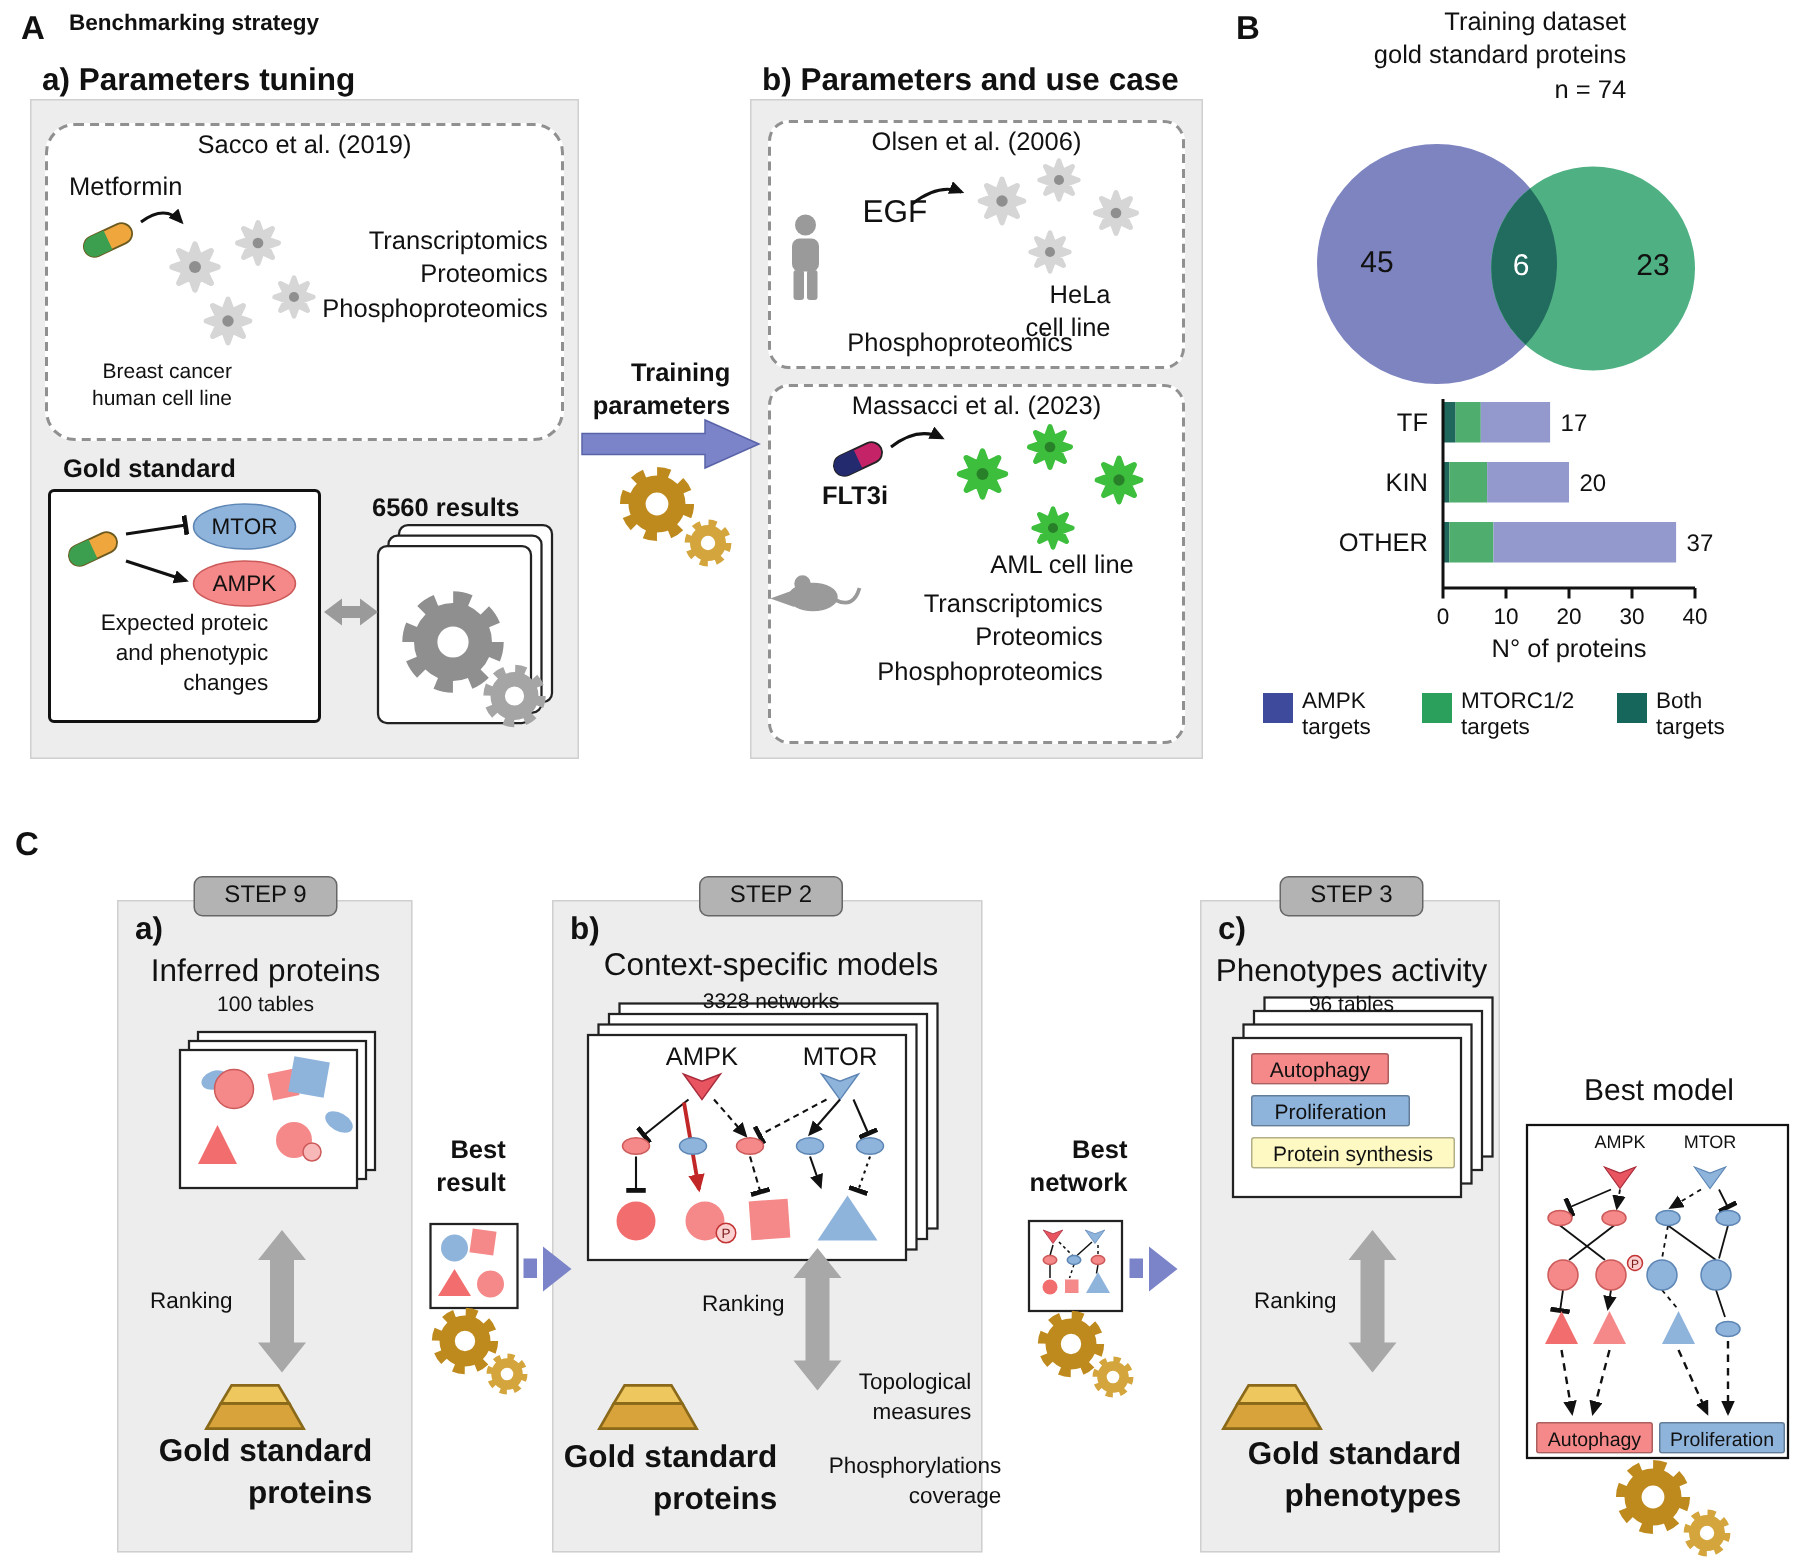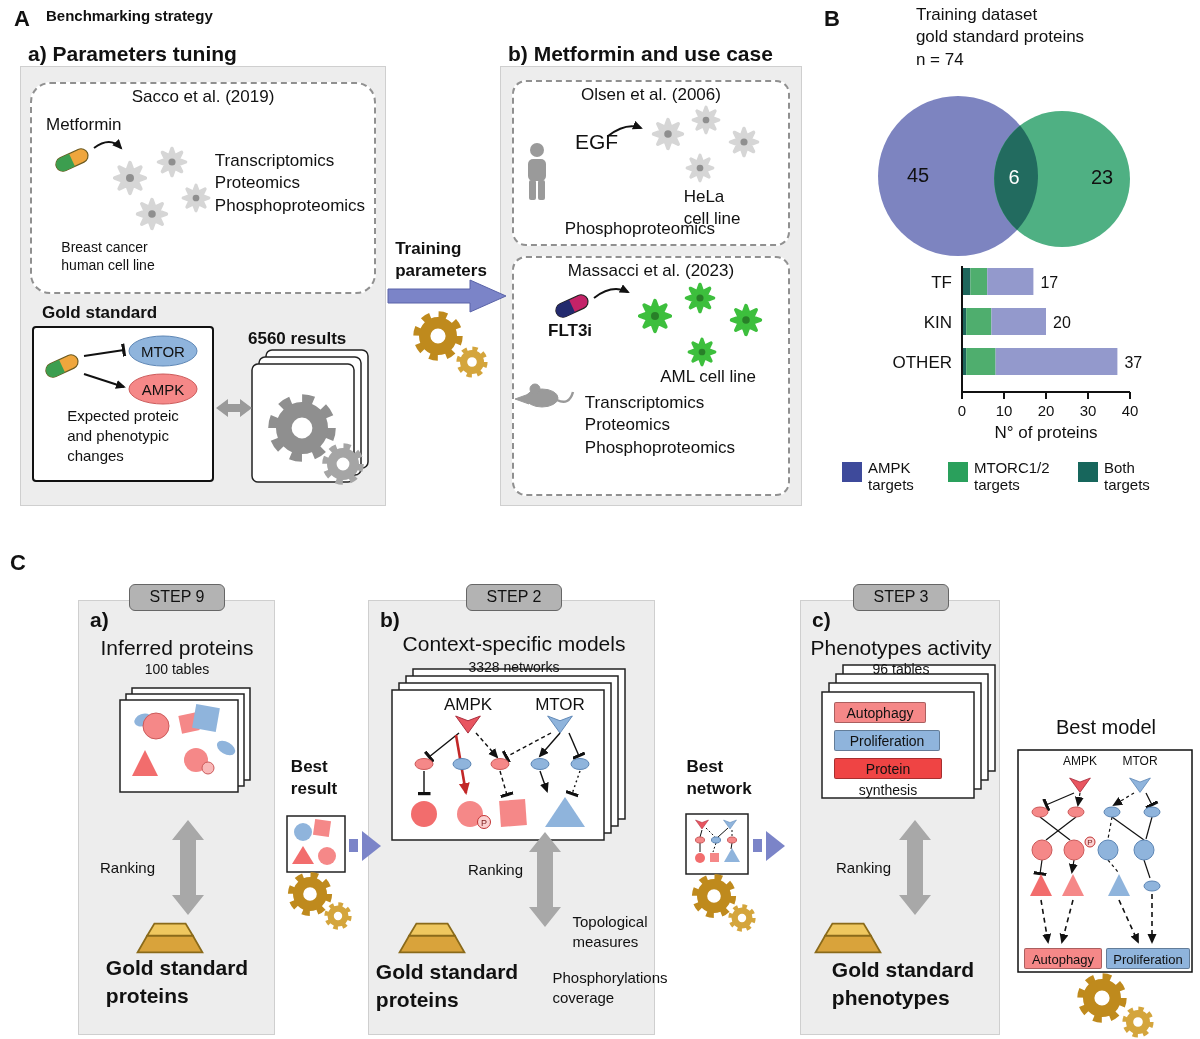--- a/index.html
+++ b/index.html
@@ -1,20 +1,20 @@
 <!DOCTYPE html>
 <html><head>
 <meta charset="utf-8">
 <style>
 *{margin:0;padding:0;box-sizing:border-box}
 body{background:#fff}
 #fig{position:relative;width:1200px;height:1039px;background:#fff;font-family:"Liberation Sans",sans-serif;color:#111;overflow:hidden}
 .t{position:absolute;line-height:1.32;white-space:nowrap}
 .pre{white-space:pre-line}
-.c{transform:translateX(-50%);text-align:left}
+.c{transform:translateX(-50%);text-align:right}
 .b{font-weight:700}
 .f12{font-size:12px}.f13{font-size:17px}.f14{font-size:14px}.f15{font-size:15px}
 .f17{font-size:17px}.f19{font-size:21px}.f20{font-size:20px}.f21{font-size:15px}.f22{font-size:22px}
 .panel{position:absolute;background:#ededed;border:1px solid #cfcfcf}
 .dashed{position:absolute;background:#fff;border:2px dashed #909090;border-radius:16px}
 .goldbox{position:absolute;background:#fff;border:2px solid #111;border-radius:4px}
 .badge{position:absolute;width:96px;height:27px;background:#b3b3b3;border:1.5px solid #666;border-radius:6px;text-align:center;font-size:16px;line-height:24px;color:#111}
 .pheno{position:absolute;height:21px;text-align:center;font-size:14px;line-height:21px;border:1px solid rgba(0,0,0,0.3);border-radius:2px;color:#111}
 .lsq{position:absolute;width:20px;height:20px}
 .leg{line-height:1.15}
@@ -311,21 +311,21 @@
     <use href="#gear" transform="translate(1102,998) scale(1.9)" stroke="#bf8a1d"></use>
     <use href="#gear" transform="translate(1138,1022) scale(1.2)" stroke="#d4a53c"></use>
   </svg>
 
   <div class="badge" style="left:129px;top:584px">STEP 9</div>
   <div class="badge" style="left:466px;top:584px">STEP 2</div>
   <div class="badge" style="left:853px;top:584px">STEP 3</div>
 
   <div class="pheno" style="left: 834px; top: 702px; width: 92px; background: rgb(245, 136, 136);">Autophagy</div>
   <div class="pheno" style="left: 834px; top: 730px; width: 106px; background: rgb(143, 180, 220);">Proliferation</div>
-  <div class="pheno" style="left: 834px; top: 758px; width: 108px; background: #ef4444;">Protein synthesis</div>
+  <div class="pheno" style="left: 834px; top: 758px; width: 136px; background: #fef9c3;">Protein synthesis</div>
   <div class="pheno" style="left: 1024px; top: 948px; width: 78px; font-size: 13px; background: rgb(245, 136, 136);">Autophagy</div>
   <div class="pheno" style="left: 1106px; top: 948px; width: 84px; font-size: 13px; background: rgb(143, 180, 220);">Proliferation</div>
 
   <div class="lsq" style="left: 842px; top: 462px; background: rgb(62, 74, 155);"></div>
   <div class="t f15 pre leg" style="left:868px;top:459px">AMPK
 targets</div>
   <div class="lsq" style="left: 948px; top: 462px; background: rgb(42, 160, 92);"></div>
   <div class="t f15 pre leg" style="left:974px;top:459px">MTORC1/2
 targets</div>
   <div class="lsq" style="left: 1078px; top: 462px; background: rgb(23, 102, 92);"></div>
@@ -344,21 +344,21 @@
 human cell line</div>
   <div class="t f17 b" style="left:42px;top:302px">Gold standard</div>
   <div class="t f15 c" style="left:163px;top:342px">MTOR</div>
   <div class="t f15 c" style="left:163px;top:380px">AMPK</div>
   <div class="t f15 c pre" style="left:123px;top:406px">Expected proteic
 and phenotypic
 changes</div>
   <div class="t f17 b" style="left:248px;top:328px">6560 results</div>
   <div class="t f17 b c pre" style="left:441px;top:238px">Training
 parameters</div>
-  <div class="t f19 b" style="left:508px;top:40px">b) Metformin and use case</div>
+  <div class="t f19 b" style="left:508px;top:40px">b) Parameters and use case</div>
   <div class="t f17 c" style="left:651px;top:84px">Olsen et al. (2006)</div>
   <div class="t f19" style="left:575px;top:128px">EGF</div>
   <div class="t f13 c pre" style="left:712px;top:186px">HeLa
 cell line</div>
   <div class="t f17 c" style="left:640px;top:218px">Phosphoproteomics</div>
   <div class="t f17 c" style="left:651px;top:260px">Massacci et al. (2023)</div>
   <div class="t f17 b" style="left:548px;top:320px">FLT3i</div>
   <div class="t f13 c" style="left:708px;top:366px">AML cell line</div>
   <div class="t f17 c pre" style="left:660px;top:392px">Transcriptomics
 Proteomics

